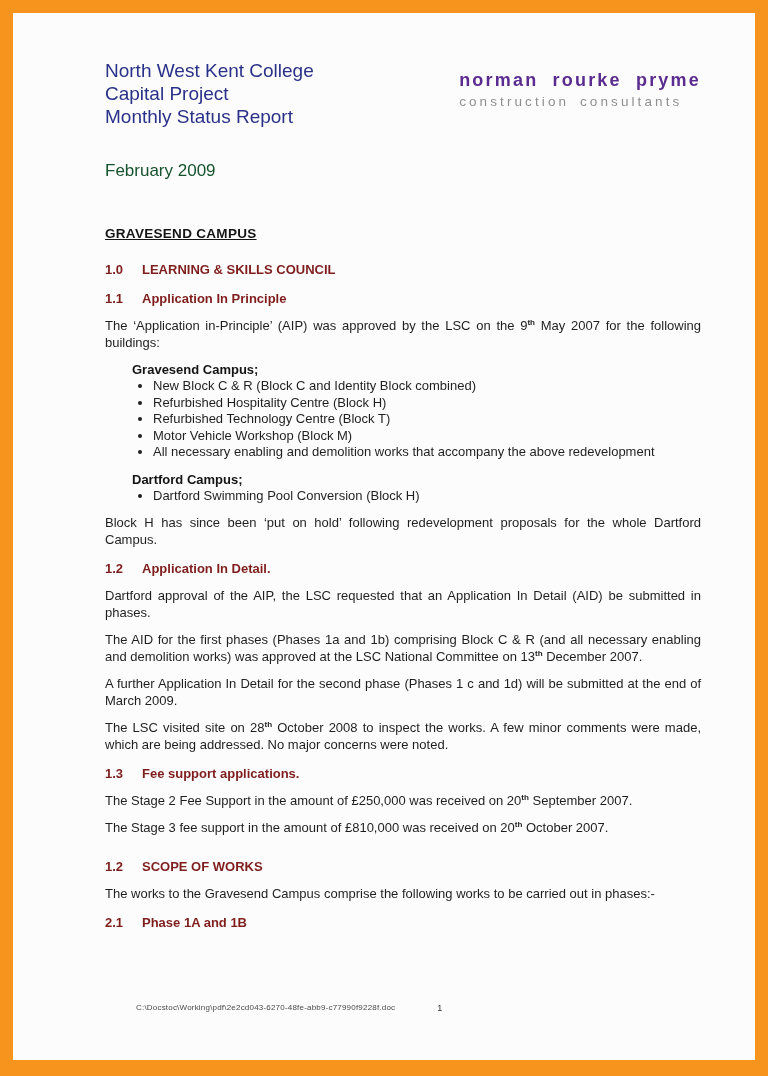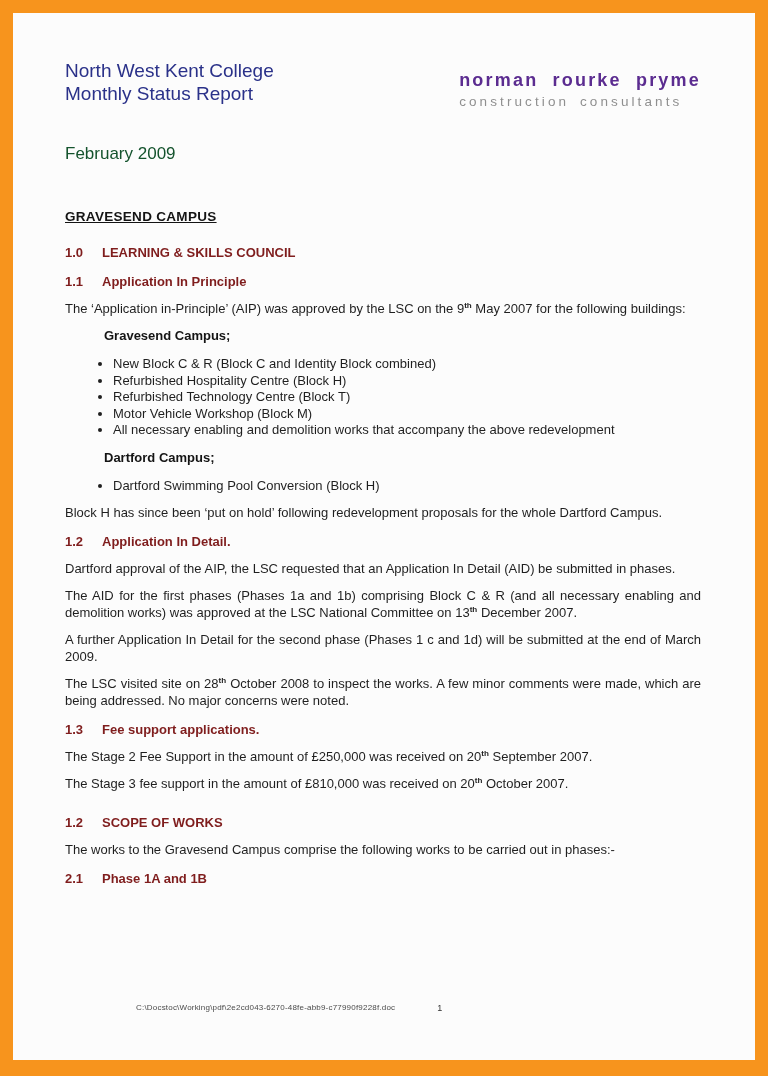--- a/index.html
+++ b/index.html
@@ -11,21 +11,21 @@
   .frame {
     width: 768px; height: 1076px;
     border-style: solid;
     border-color: #F7941D;
     border-width: 13px 13px 16px 13px;
     background: #FCFCFC;
   }
   .page {
     position: relative;
     width: 100%; height: 100%;
-    padding: 46px 54px 0 52px;
+    padding: 46px 54px 0 92px;
     color: #1F1F1F;
   }
   
   .header-row { display: flex; justify-content: space-between; align-items: flex-start; }
   .title-line { font-size: 19px; line-height: 23px; color: #2A3189; }
   .logo-block { margin-top: 10px; text-align: left; }
   .logo-name {
     font-size: 18px; font-weight: bold; color: #5B2C90;
     letter-spacing: 2.2px; word-spacing: 7px; line-height: 22px;
   }
@@ -46,24 +46,24 @@
   .mt-19 { margin-top: 19px; }
   .mt-12 { margin-top: 12px; }
   .mt-16 { margin-top: 16px; }
   .mt-22 { margin-top: 22px; }
   .para {
     font-size: 13px; line-height: 17px; margin: 10px 0 0 0;
     text-align: justify; color: #1F1F1F;
   }
   .list-head {
     font-size: 13px; font-weight: bold; line-height: 17px;
-    margin: 10px 0 0 39px; color: #141414;
+    margin: 10px 0 0 27px; color: #141414;
   }
   ul.bullets {
-    margin: 12px 0 0 27px; padding: 0 0 0 21px;
+    margin: 0 0 0 27px; padding: 0 0 0 21px;
     list-style: disc;
   }
   ul.bullets li { font-size: 13px; line-height: 16.5px; color: #1F1F1F; }
   sup { vertical-align: super; font-size: 0.62em; line-height: 0; font-weight: bold; }
   
   .footer {
     position: absolute; left: 123px; bottom: 47px;
     font-size: 8px; color: #4A4A4A; letter-spacing: 0.2px;
     display: flex; align-items: flex-start;
   }
@@ -71,20 +71,21 @@
 </style>
 </head>
 <body>
 
 <div class="frame">
   <div class="page">
 
     <div class="header-row">
       <div>
         <div class="title-line">North West Kent College</div>
+        <div class="title-line">Capital Project</div>
         <div class="title-line">Monthly Status Report</div>
       </div>
       <div class="logo-block">
         <div class="logo-name">norman rourke pryme</div>
         <div class="logo-tagline">construction consultants</div>
       </div>
     </div>
 
     <div class="report-date">February 2009</div>
 

